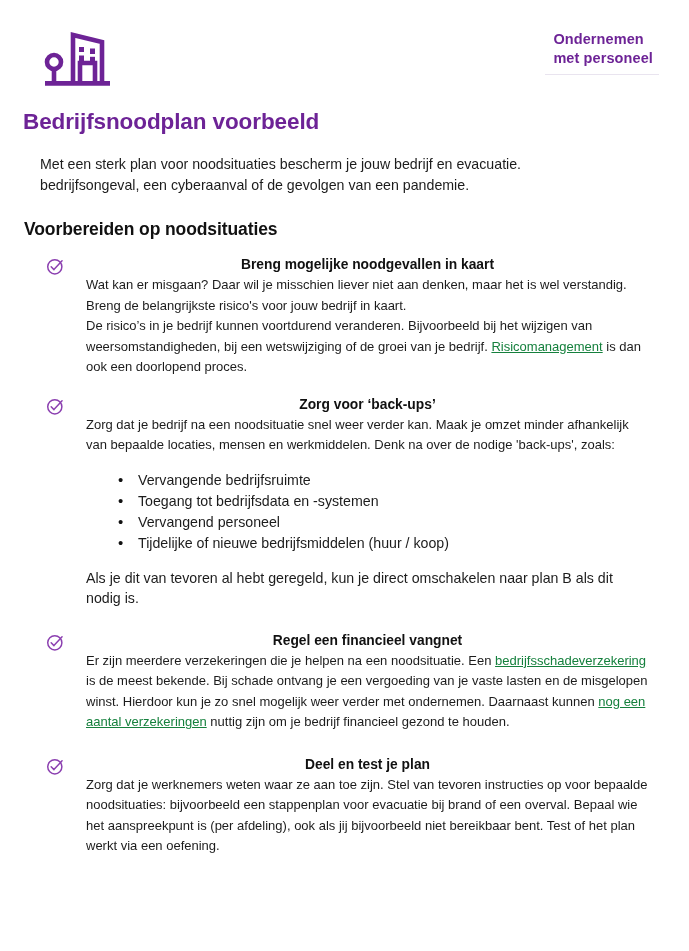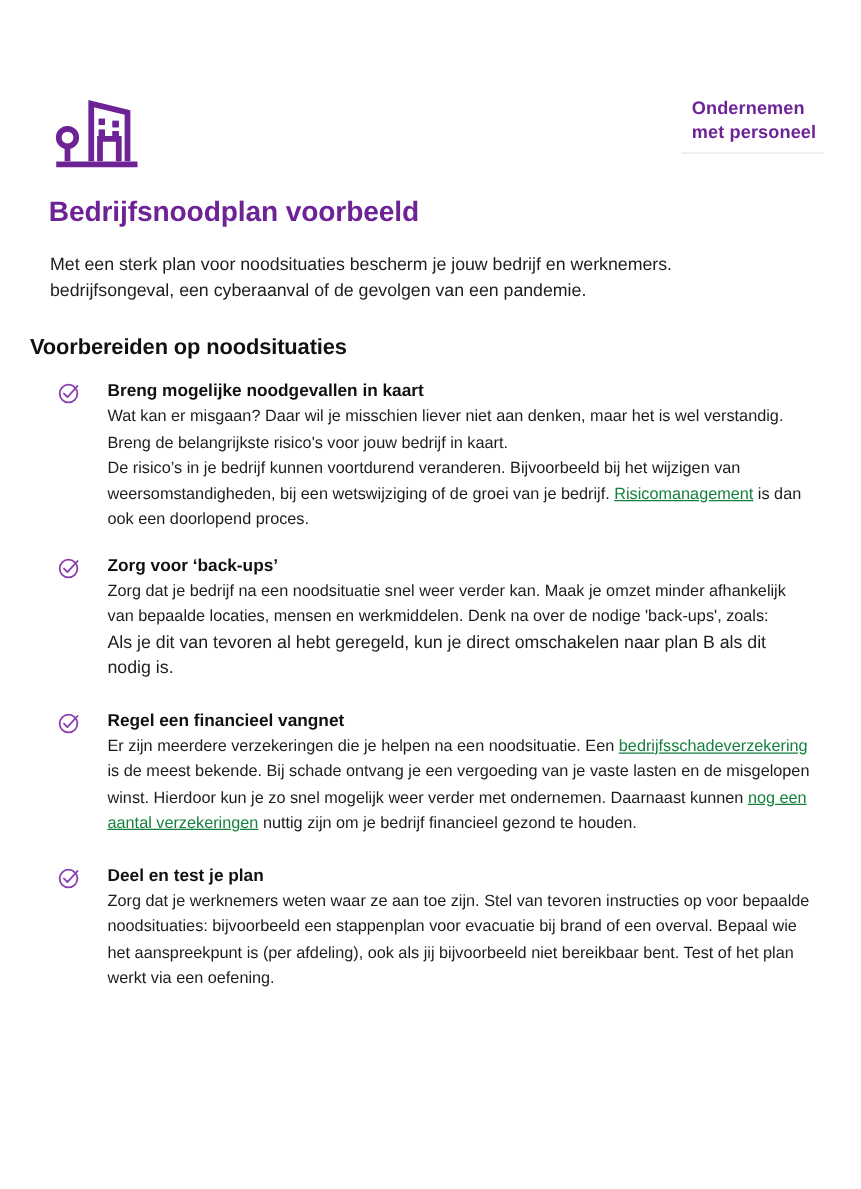--- a/index.html
+++ b/index.html
@@ -17,21 +17,20 @@
     -webkit-font-smoothing: antialiased;
   }
 
   .page {
     position: relative;
     width: 689px;
     height: 704px;
     box-sizing: border-box;
     padding: 0;
     background: #ffffff;
-    margin-top: 48px;
   }
 
   
   .header {
     position: relative;
     height: 100px;
     padding: 26px 30px 0 40px;
     box-sizing: border-box;
     display: flex;
     align-items: flex-start;
@@ -55,21 +54,21 @@
     font-weight: bold;
     font-size: 14.5px;
     line-height: 19px;
     letter-spacing: 0.1px;
     white-space: nowrap;
   }
 
   
   .doc-title {
     margin: 8px 0 0 0;
-    padding: 0 39px;
+    padding: 0 23px;
     color: #6d2396;
     font-size: 22.5px;
     line-height: 28px;
     font-weight: bold;
     letter-spacing: -0.1px;
   }
 
   .intro {
     margin: 18px 0 0 0;
     padding: 0 40px;
@@ -109,20 +108,21 @@
     height: 19px;
     display: block;
   }
 
   .block-title {
     margin: 0 0 1px 0;
     font-size: 13.8px;
     line-height: 19px;
     font-weight: bold;
     color: #111111;
+    text-align: center;
   }
   .block-body {
     margin: 0;
     font-size: 13px;
     line-height: 20.5px;
     color: #1c1c1c;
   }
   .block-body + .block-body { margin-top: 0; }
 
   a.doclink {
@@ -198,21 +198,21 @@
 
     <div class="brand-wordmark">
       <span class="line">Ondernemen</span>
       <span class="line">met personeel</span>
     </div>
   </div>
 
   <h1 class="doc-title">Bedrijfsnoodplan voorbeeld</h1>
 
   <div class="intro">
-    <p>Met een sterk plan voor noodsituaties bescherm je jouw bedrijf en werknemers.</p>
+    <p>Met een sterk plan voor noodsituaties bescherm je jouw bedrijf en evacuatie.</p>
     <p>bedrijfsongeval, een cyberaanval of de gevolgen van een pandemie.</p>
   </div>
 
   <h2 class="section-title">Voorbereiden op noodsituaties</h2>
 
   <div class="blocks">
 
     <div class="block">
       <svg class="check-icon" viewBox="0 0 22 22" aria-hidden="true">
         <circle cx="10.2" cy="11.4" r="8.2" fill="none" stroke="#8b3fb0" stroke-width="1.7"></circle>
@@ -223,20 +223,26 @@
       <p class="block-body"><span>De risico’s in je bedrijf kunnen voortdurend veranderen. Bijvoorbeeld bij het wijzigen van weersomstandigheden, bij een wetswijziging of de groei van je bedrijf. </span><a class="doclink" href="#">Risicomanagement</a><span> is dan ook een doorlopend proces.</span></p>
     </div>
 
     <div class="block">
       <svg class="check-icon" viewBox="0 0 22 22" aria-hidden="true">
         <circle cx="10.2" cy="11.4" r="8.2" fill="none" stroke="#8b3fb0" stroke-width="1.7"></circle>
         <path d="M6.0 11.4 L9.2 14.6 L18.6 4.4" fill="none" stroke="#8b3fb0" stroke-width="1.7" stroke-linecap="round" stroke-linejoin="round"></path>
       </svg>
       <p class="block-title">Zorg voor ‘back-ups’</p>
       <p class="block-body">Zorg dat je bedrijf na een noodsituatie snel weer verder kan. Maak je omzet minder afhankelijk van bepaalde locaties, mensen en werkmiddelen. Denk na over de nodige 'back-ups', zoals:</p>
+      <ul class="bullets">
+        <li>Vervangende bedrijfsruimte</li>
+        <li>Toegang tot bedrijfsdata en -systemen</li>
+        <li>Vervangend personeel</li>
+        <li>Tijdelijke of nieuwe bedrijfsmiddelen (huur / koop)</li>
+      </ul>
       <p class="block-body after-list">Als je dit van tevoren al hebt geregeld, kun je direct omschakelen naar plan B als dit nodig is.</p>
     </div>
 
     <div class="block" style="margin-top:22px;">
       <svg class="check-icon" viewBox="0 0 22 22" aria-hidden="true">
         <circle cx="10.2" cy="11.4" r="8.2" fill="none" stroke="#8b3fb0" stroke-width="1.7"></circle>
         <path d="M6.0 11.4 L9.2 14.6 L18.6 4.4" fill="none" stroke="#8b3fb0" stroke-width="1.7" stroke-linecap="round" stroke-linejoin="round"></path>
       </svg>
       <p class="block-title">Regel een financieel vangnet</p>
       <p class="block-body"><span>Er zijn meerdere verzekeringen die je helpen na een noodsituatie. Een </span><a class="doclink" href="#">bedrijfsschadeverzekering</a><span> is de meest bekende. Bij schade ontvang je een vergoeding van je vaste lasten en de misgelopen winst. Hierdoor kun je zo snel mogelijk weer verder met ondernemen. Daarnaast kunnen </span><a class="doclink" href="#">nog een aantal verzekeringen</a><span> nuttig zijn om je bedrijf financieel gezond te houden.</span></p>

